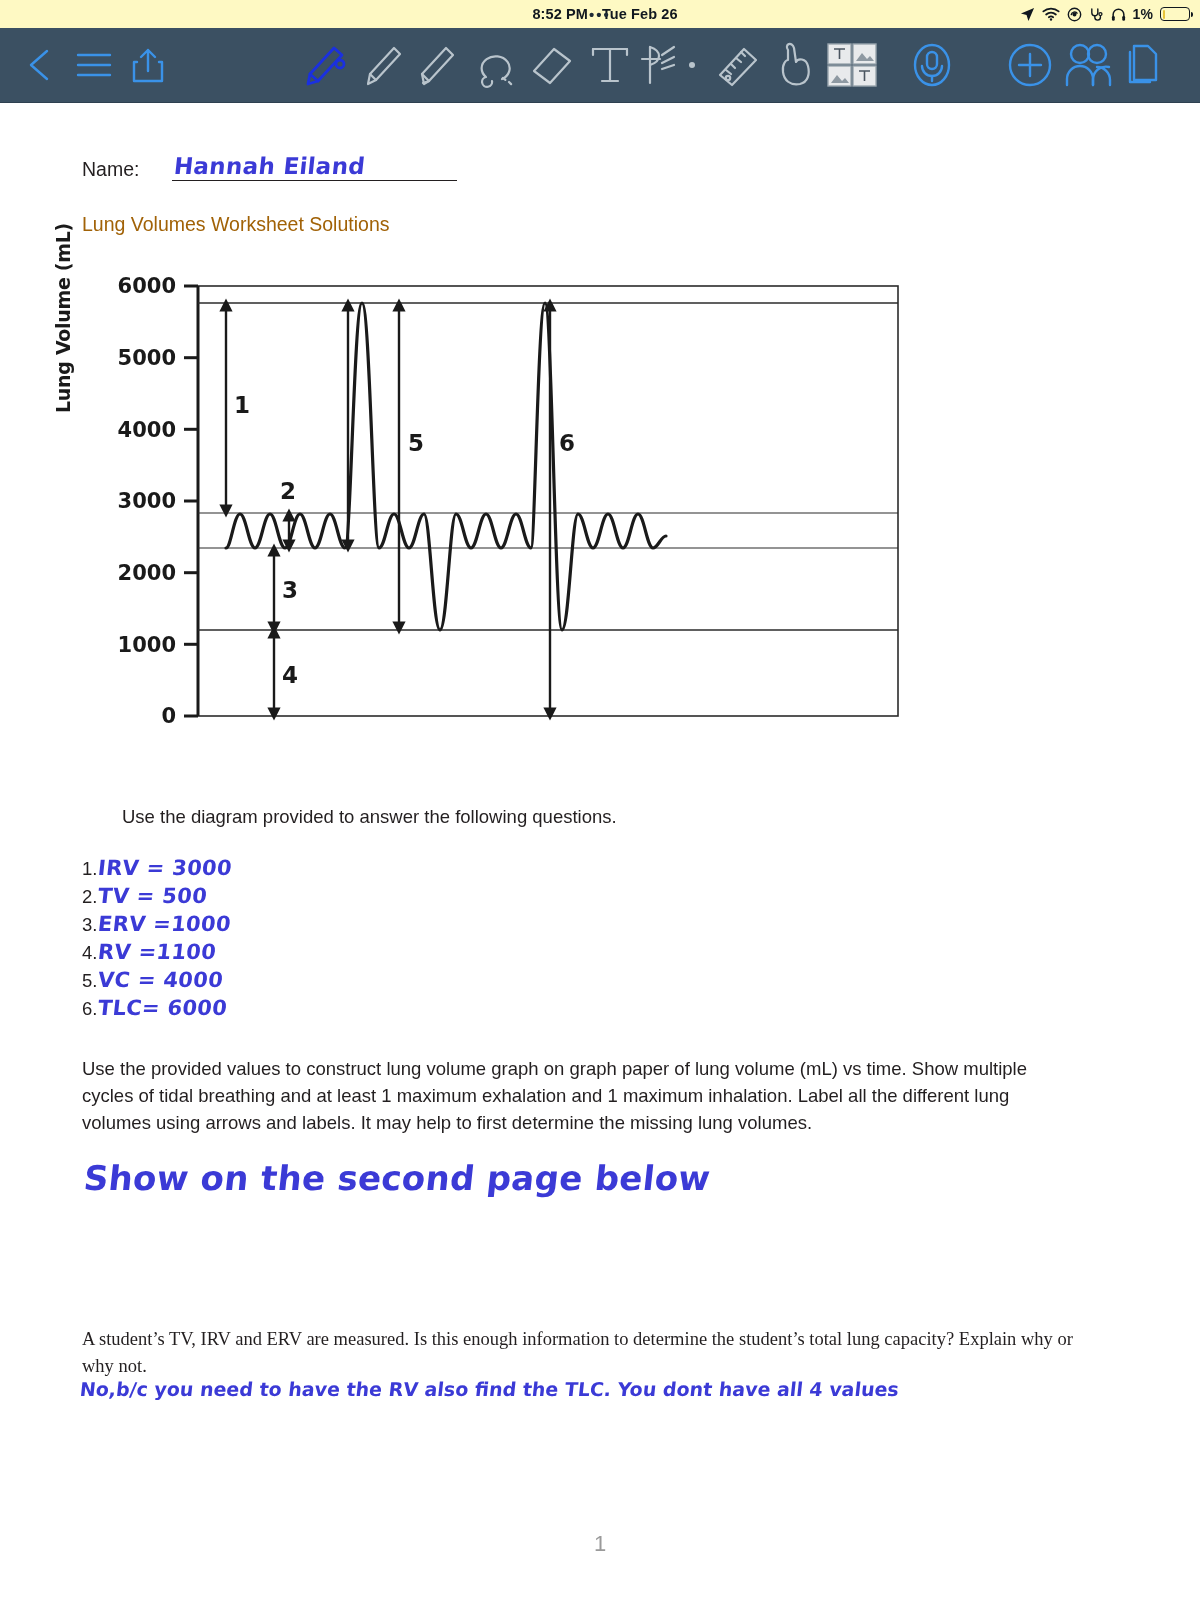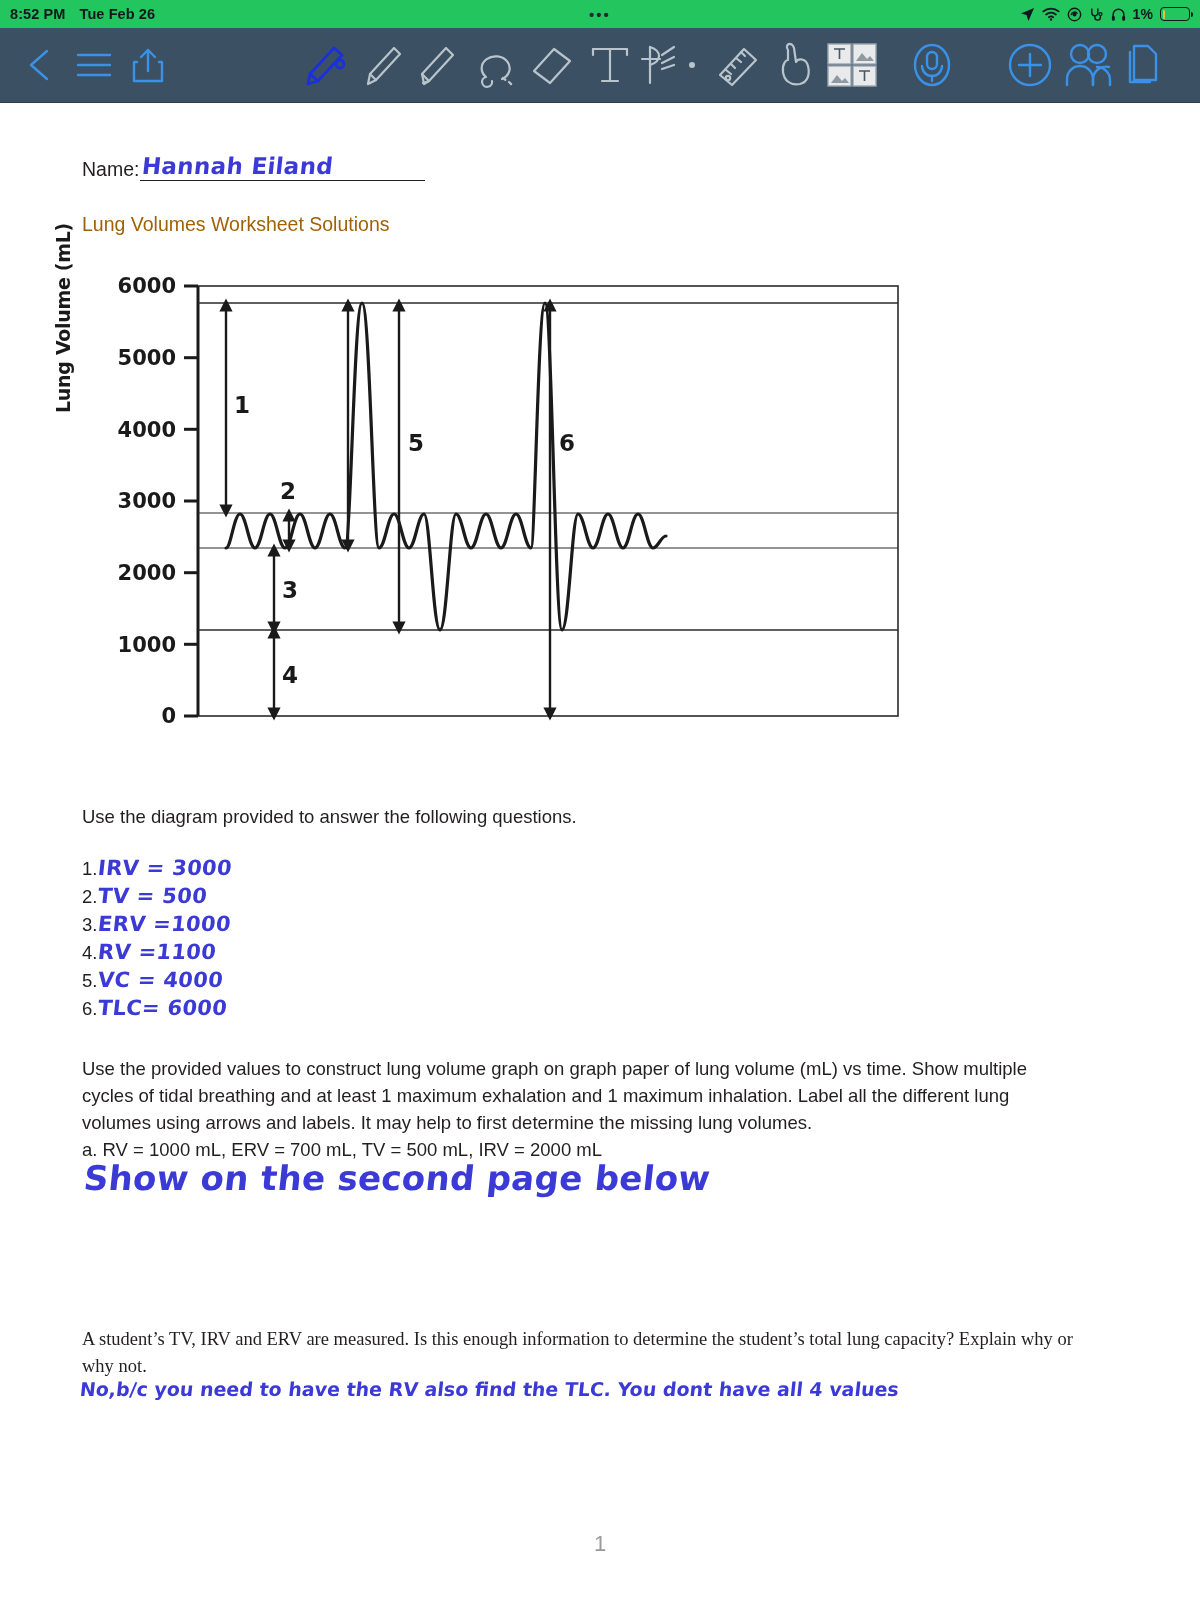--- a/index.html
+++ b/index.html
@@ -6,25 +6,26 @@
   * { box-sizing: border-box; margin: 0; padding: 0; }
   html, body {
     width: 1200px; height: 1601px;
     font-family: "Liberation Sans", sans-serif;
     background: #ffffff;
     overflow: hidden;
   }
   
   .statusbar {
     position: absolute; top: 0; left: 0; width: 1200px; height: 28px;
-    background: #22c55e;
+    background: #fef9c3;
     display: flex; align-items: center;
     color: #11181f;
     font-size: 14.5px; font-weight: 700;
     letter-spacing: 0.1px;
+    justify-content: center;
   }
   .sb-left { display: flex; align-items: center; gap: 14px; padding-left: 10px; }
   .sb-center { position: absolute; left: 0; right: 0; text-align: center; pointer-events: none; }
   .sb-dots { display: inline-block; color: #1d2a35; letter-spacing: 2px; font-size: 15px; }
   .sb-right {
     position: absolute; right: 10px; top: 0; height: 28px;
     display: flex; align-items: center; gap: 7px;
   }
   .sb-right svg { display: block; }
   .sb-batt-pct { font-size: 14px; font-weight: 700; color: #11181f; }
@@ -55,21 +56,21 @@
   .stroke-active { stroke: #1a30e0; fill: none; stroke-width: 2.8; stroke-linecap: round; stroke-linejoin: round; }
 
   
   .page {
     position: absolute; top: 103px; left: 0; width: 1200px; height: 1498px;
     background: #ffffff;
   }
 
   .name-row {
     position: absolute; left: 82px; top: 52px;
-    display: flex; align-items: flex-end;
+    display: flex; align-items: flex-end; gap: 32px;
   }
   .name-label { font-size: 19.5px; color: #231f20; font-family: "Liberation Sans", sans-serif; }
   .name-line {
     position: relative; width: 285px; border-bottom: 1.6px solid #231f20;
     height: 26px; margin-left: 1px;
   }
   .hand {
     font-family: "DejaVu Sans", sans-serif;
     color: #3b3ad6; font-weight: 600;
     transform: skewX(-6deg);
@@ -403,21 +404,21 @@
         <text x="136" y="152">1</text>
         <text x="182" y="238">2</text>
         <text x="184" y="337">3</text>
         <text x="184" y="422">4</text>
         <text x="310" y="190">5</text>
         <text x="461" y="190">6</text>
       </g>
     </svg>
   </div>
 
-  <div class="para" style="top:700px; width:1000px;">Use the diagram provided to answer the following questions.</div>
+  <div class="para" style="top:700px; width:1000px;margin-left:40px;">Use the diagram provided to answer the following questions.</div>
 
   <div class="ans-list" style="top:753px;">
     <div class="ans-row">
       <span class="ans-num">1.</span>
       <span class="hand ans-hand">IRV = 3000</span>
     </div>
     <div class="ans-row">
       <span class="ans-num">2.</span>
       <span class="hand ans-hand">TV = 500</span>
     </div>
@@ -433,21 +434,20 @@
       <span class="ans-num">5.</span>
       <span class="hand ans-hand">VC = 4000</span>
     </div>
     <div class="ans-row">
       <span class="ans-num">6.</span>
       <span class="hand ans-hand">TLC= 6000</span>
     </div>
   </div>
 
   <div class="para" style="top:952px; width:1000px;">Use the provided values to construct lung volume graph on graph paper of lung volume (mL) vs time. Show multiple cycles of tidal breathing and at least 1 maximum exhalation and 1 maximum inhalation. Label all the different lung volumes using arrows and labels. It may help to first determine the missing lung volumes.</div>
-  <div class="para" style="top:1033px; width:1000px;">a. RV = 1000 mL, ERV = 700 mL, TV = 500 mL, IRV = 2000 mL</div>
 
   <div class="hand hand-note" style="top:1055px;">Show on the second page below</div>
 
   <div class="para" style="top:1223px; width:1015px;font-family:Liberation Serif, serif;">A student’s TV, IRV and ERV are measured. Is this enough information to determine the student’s total lung capacity? Explain why or why not.</div>
 
   <div class="hand hand-answer" style="top:1275px;">No,b/c you need to have the RV also find the TLC. You dont have all 4 values</div>
 
   <div class="pagenum">1</div>
 </div>
 

